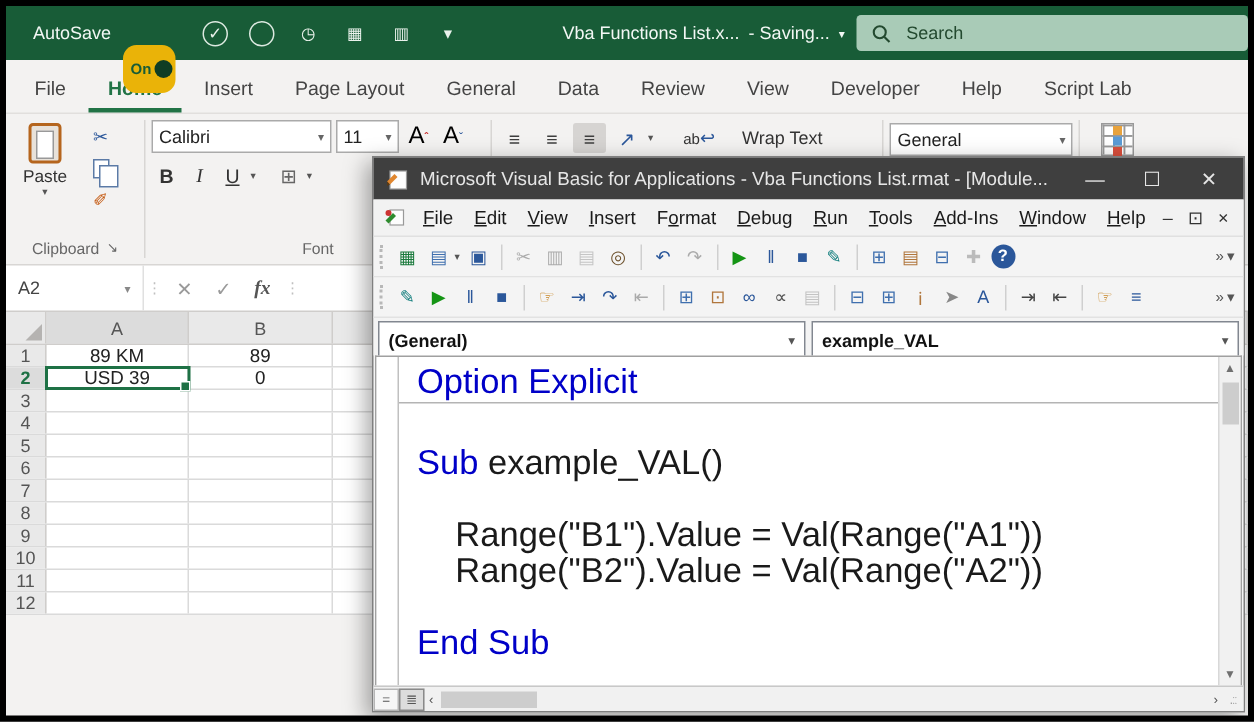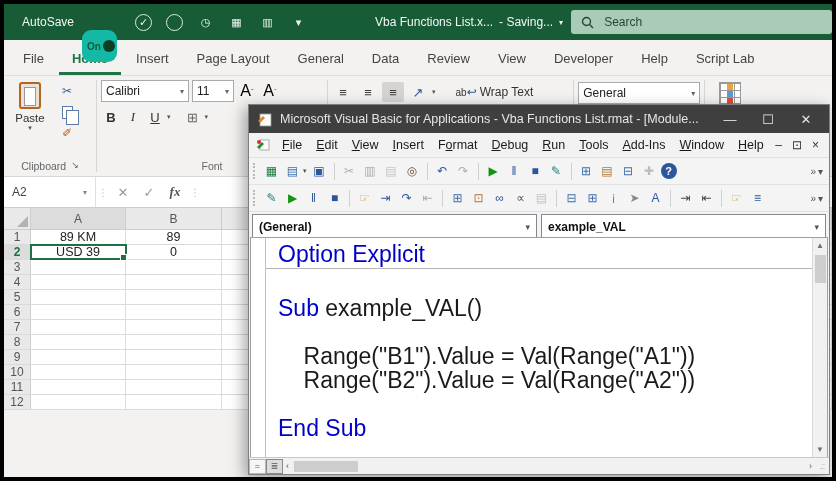--- a/index.html
+++ b/index.html
@@ -5,21 +5,21 @@
   * { margin:0; padding:0; box-sizing:border-box; }
   html,body { width:836px; height:481px; background:#000; overflow:hidden;
               font-family:"Liberation Sans", sans-serif; }
   .screen { position:absolute; left:4px; top:4px; width:828px; height:473px;
             background:#f3f2f1; overflow:hidden; }
 
   
   .titlebar { height:36px; background:#185c37; display:flex; align-items:center;
               color:#f2f7f4; font-size:12px; padding:0 10px; gap:8px; }
   .autosave-label { margin-left:8px; }
-  .toggle { width:36px; height:32px; background:#14b8a6; border-radius:9px; position:relative;
+  .toggle { width:36px; height:32px; background:#eab308; border-radius:9px; position:relative;
             display:flex; align-items:center;margin-top:48px; }
   .toggle .on-text { font-size:10px; color:#185c37; font-weight:bold; margin-left:5px; }
   .toggle .knob { position:absolute; right:2px; width:12px; height:12px; border-radius:50%;
                   background:#0f3d24; }
   .qat { display:flex; align-items:center; gap:14px; margin-left:10px; }
   .qat-ic { width:17px; height:17px; display:flex; align-items:center; justify-content:center;
             font-size:11px; color:#eaf2ec; }
   .qat-ic.ring { border:1.5px solid #dce9e0; border-radius:50%; }
   .doc-title { margin-left:60px; white-space:nowrap; display:flex; gap:6px; align-items:center; }
   .search { margin-left:auto; width:268px; height:24px; background:#a9cbb7; border-radius:3px;
@@ -214,21 +214,21 @@
       </div>
       <div class="rgroup-label">
         <span>Clipboard</span>
         <span style="font-size:9px">↘</span>
       </div>
     </div>
     <div class="gsep"></div>
 
     <div class="rgroup" style="width:230px">
       <div class="font-row1">
-        <span class="combo" style="width:88px">
+        <span class="combo" style="width:120px">
           <span>Calibri</span>
           <span class="car">▾</span>
         </span>
         <span class="combo" style="width:42px">
           <span>11</span>
           <span class="car">▾</span>
         </span>
         <span class="fmt-btn">A<span class="sup">ˆ</span></span>
         <span class="fmt-btn">A<span class="sup" style="color:#2b579a">ˇ</span></span>
       </div>
@@ -248,21 +248,21 @@
     <div class="gsep"></div>
 
     <div class="rgroup">
       <div class="font-row1" style="padding-top:2px">
         <span class="align-ic">≡</span>
         <span class="align-ic">≡</span>
         <span class="align-ic pressed">≡</span>
         <span class="align-ic" style="color:#2b579a">↗</span>
         <span style="font-size:7px;color:#555">▾</span>
         <span style="width:14px"></span>
-        <span style="font-size:12px;color:#333;display:flex;align-items:center;gap:3px">
+        <span style="font-size:12px;color:#333;display:flex;align-items:center;gap:18px">
           <span><span style="font-size:10px">ab</span><span style="color:#2b579a">↩</span></span>
           <span>Wrap Text</span>
         </span>
       </div>
     </div>
     <div class="gsep" style="margin-left:36px"></div>
 
     <div class="rgroup">
       <div class="font-row1" style="padding-top:2px">
         <span class="combo" style="width:122px">

